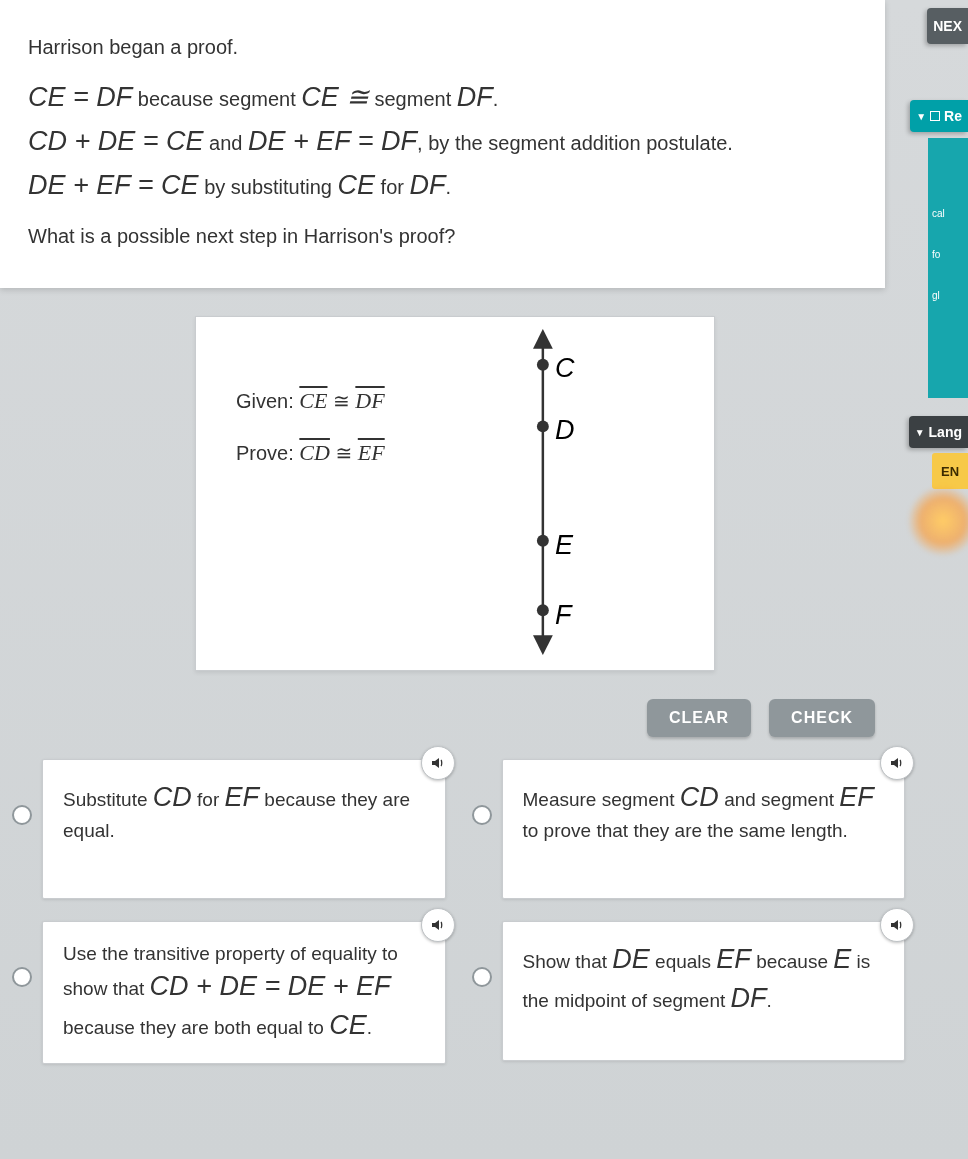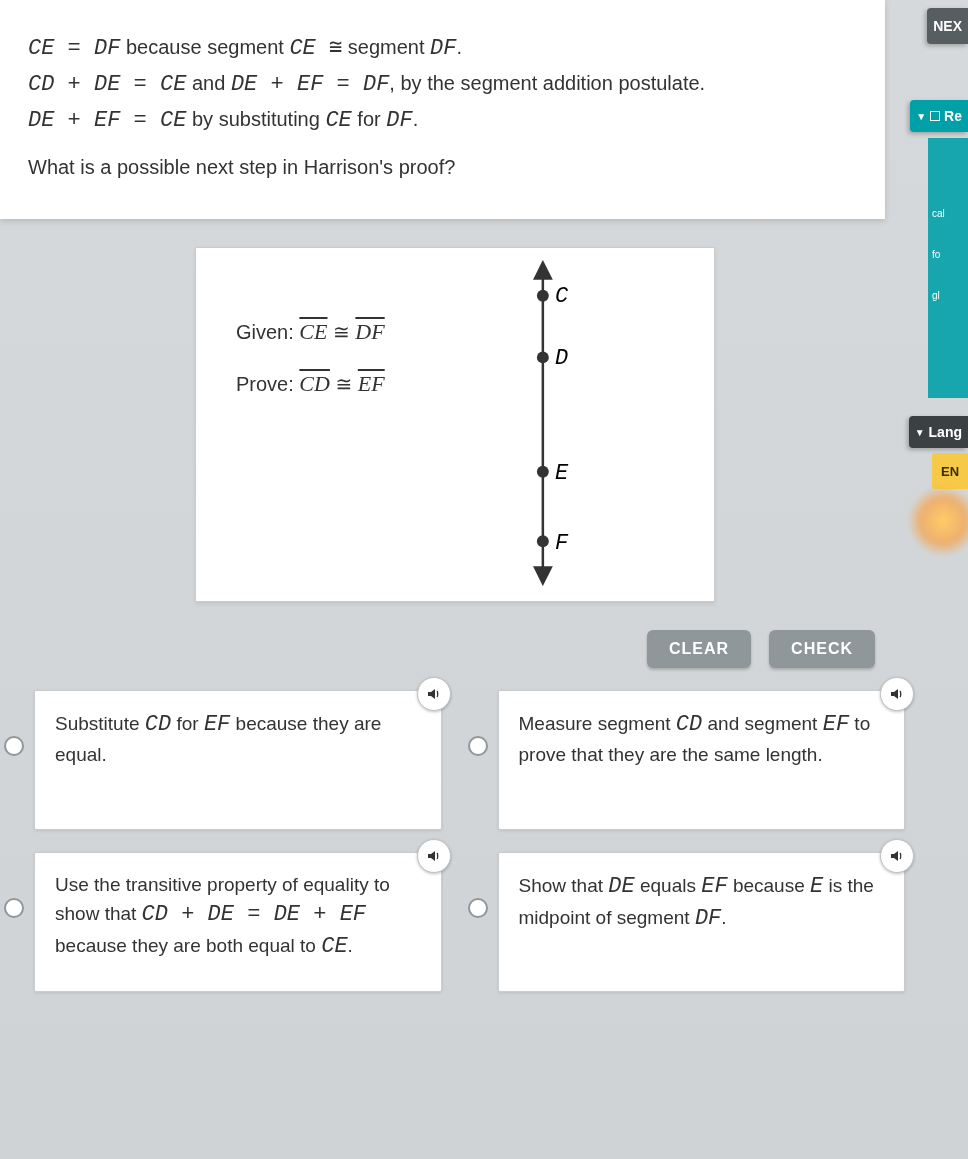--- a/index.html
+++ b/index.html
@@ -22,21 +22,21 @@
   .question-card {
     background: #fff;
     margin: 0 0 0 0;
     padding: 18px 28px 22px 28px;
     width: 885px;
     color: #333;
     font-size: 20px;
     line-height: 1.55;
     box-shadow: 0 2px 6px rgba(0,0,0,.15);
   }
-  .math-i { font-style: italic; font-family: Liberation Mono, monospace; font-size: 22px; }
+  .math-i { font-style: italic; font-family: Liberation Sans, sans-serif; font-size: 27px; }
   .q-para { margin: 14px 0; }
   .figure-card {
     background: #fff;
     border: 1px solid #c9cccf;
     width: 520px;
     height: 355px;
     margin: 28px 0 0 195px;
     box-shadow: 0 2px 4px rgba(0,0,0,.08);
     display: flex;
     align-items: stretch;
@@ -73,21 +73,21 @@
     padding: 10px 22px;
     cursor: pointer;
     box-shadow: 0 2px 3px rgba(0,0,0,.2);
   }
   .options {
     margin: 22px 0 0 0;
     width: 905px;
     display: grid;
     grid-template-columns: 1fr 1fr;
     gap: 22px 26px;
-    padding-left: 4px;
+    padding-left: 12px;
   }
   .opt {
     display: flex;
     align-items: flex-start;
     gap: 10px;
   }
   .radio {
     width: 20px; height: 20px;
     border: 2px solid #8f979b;
     border-radius: 50%;
@@ -168,20 +168,21 @@
     filter: blur(2px);
   }
   .tri { font-size:10px; }
 </style>
 </head>
 <body>
 
 <div class="page">
 
   <div class="question-card">
+    <div class="q-para">Harrison began a proof.</div>
     <div class="q-para" style="margin-bottom:2px">
       <span class="math-i">CE = DF</span><span> because segment </span><span class="math-i">CE ≅</span><span> segment </span><span class="math-i">DF</span><span>.</span>
     </div>
     <div style="margin:2px 0">
       <span class="math-i">CD + DE = CE</span><span> and </span><span class="math-i">DE + EF = DF</span><span>, by the segment addition postulate.</span>
     </div>
     <div style="margin:2px 0 14px 0">
       <span class="math-i">DE + EF = CE</span><span> by substituting </span><span class="math-i">CE</span><span> for </span><span class="math-i">DF</span><span>.</span>
     </div>
     <div class="q-para">What is a possible next step in Harrison's proof?</div>

